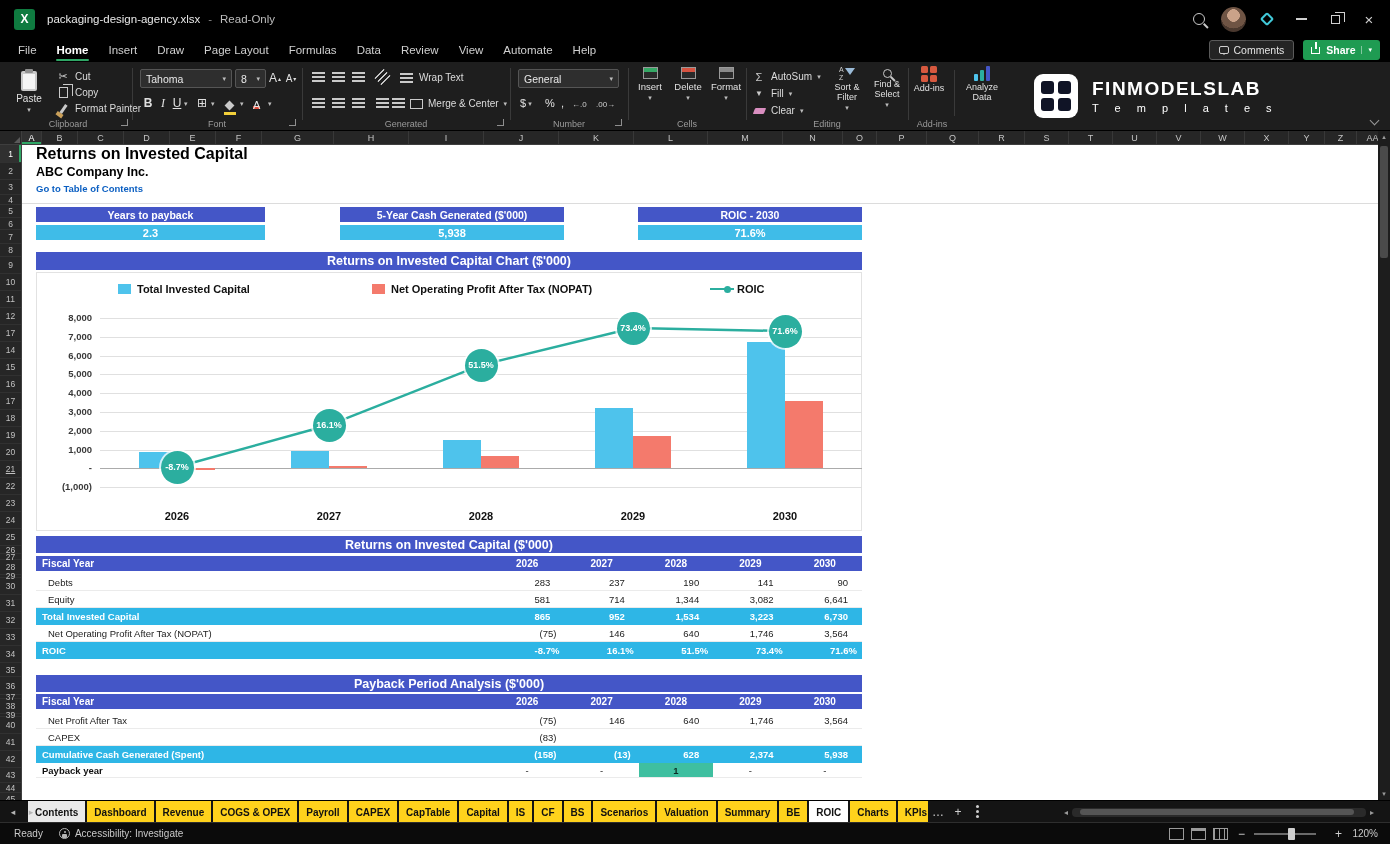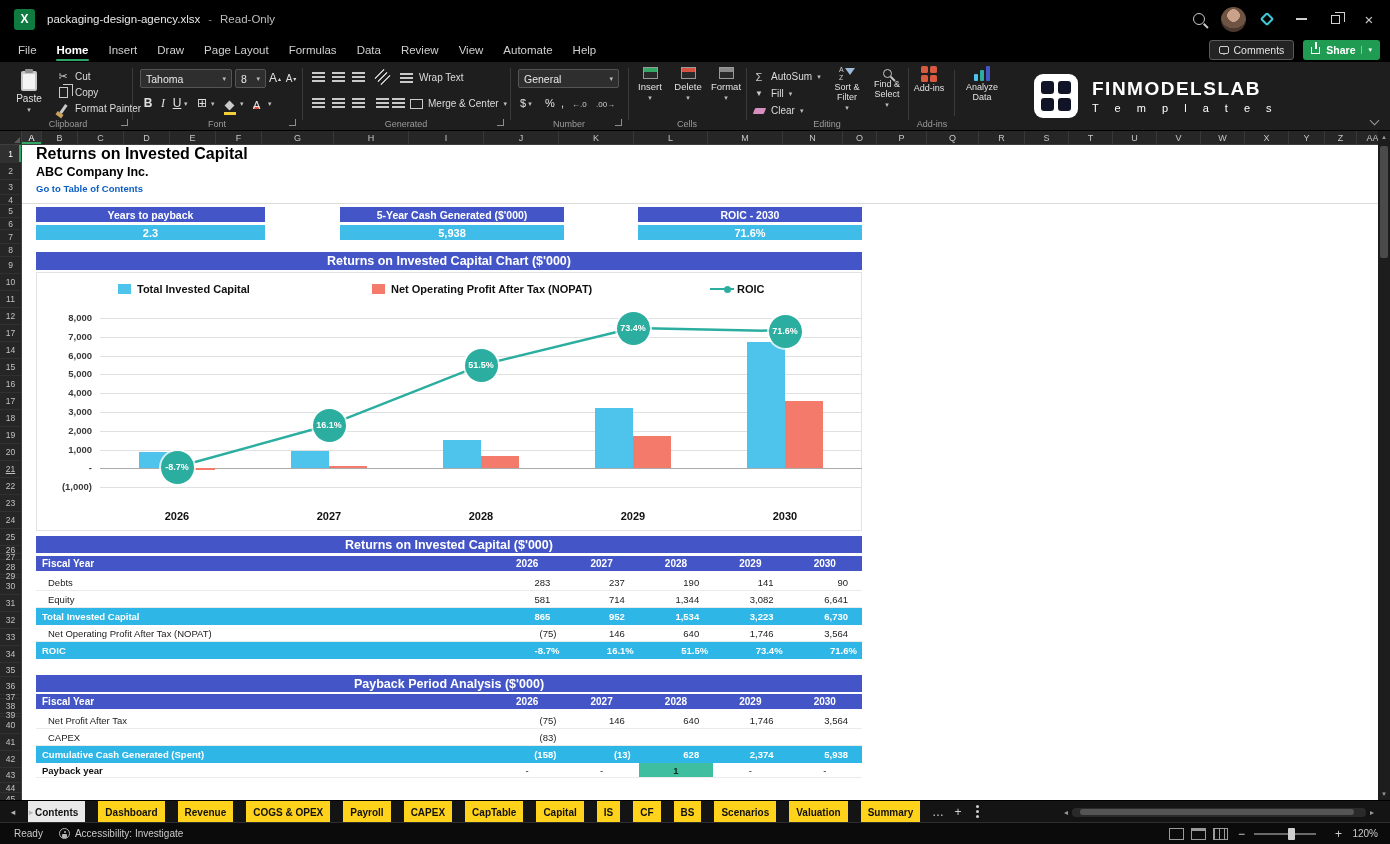--- a/index.html
+++ b/index.html
@@ -158,21 +158,21 @@
 .trow.payback .tlabel{left:6px;font-weight:bold;color:#111}
 .tcell{position:absolute;top:0;bottom:0;display:flex;align-items:center;justify-content:flex-end;font-size:9.5px;color:#222}
 .trow.highlight .tcell{font-weight:bold;color:#fff}
 .tcell.center{justify-content:center;padding:0!important}
 .tcell.green{background:#3fbfa0;font-weight:bold;color:#0d2c24}
 
 
 .tabbar{position:absolute;bottom:22px;left:0;right:0;height:22px;background:#141414;display:flex;align-items:center;border-top:1px solid #000}
 .tnav{width:18px;text-align:center;color:#b5b5b5;font-size:9px;flex:none}
 .tabs{display:flex;align-items:center;height:100%;padding-top:2px;overflow:hidden;max-width:900px;margin-left:28px}
-.stab{height:34px;display:flex;align-items:center;padding:10px 7px;font-size:10px;font-weight:600;color:#111;border-radius:2px 2px 0 0;margin-right:13px;flex:none;white-space:nowrap}
+.stab{height:34px;display:flex;align-items:center;padding:10px 7px;font-size:10px;font-weight:600;color:#111;border-radius:2px 2px 0 0;margin-right:2px;flex:none;white-space:nowrap}
 .stab.yellow{background:#ffd21c}
 .stab.light{background:#e9e9e9}
 .stab.active{background:#fff;box-shadow:inset 0 -2px 0 #1f9b52;font-weight:bold}
 .tab-extra{color:#cfcfcf;font-size:12px;width:20px;text-align:center;flex:none}
 .kebab-wrap{width:18px;display:flex;justify-content:center;flex:none}
 .kebab{width:3px;height:3px;border-radius:50%;background:#cfcfcf;box-shadow:0 -5px 0 #cfcfcf,0 5px 0 #cfcfcf;display:inline-block}
 .hscroll{position:absolute;right:16px;top:4px;width:310px;height:14px;display:flex;align-items:center;gap:4px}
 .hs-ar{color:#9a9a9a;font-size:8px}
 .hs-track{flex:1;height:9px;background:#2a2a2a;border-radius:4px;position:relative}
 .hs-thumb{position:absolute;left:8px;right:12px;top:1.5px;bottom:1.5px;background:#555;border-radius:3px}

